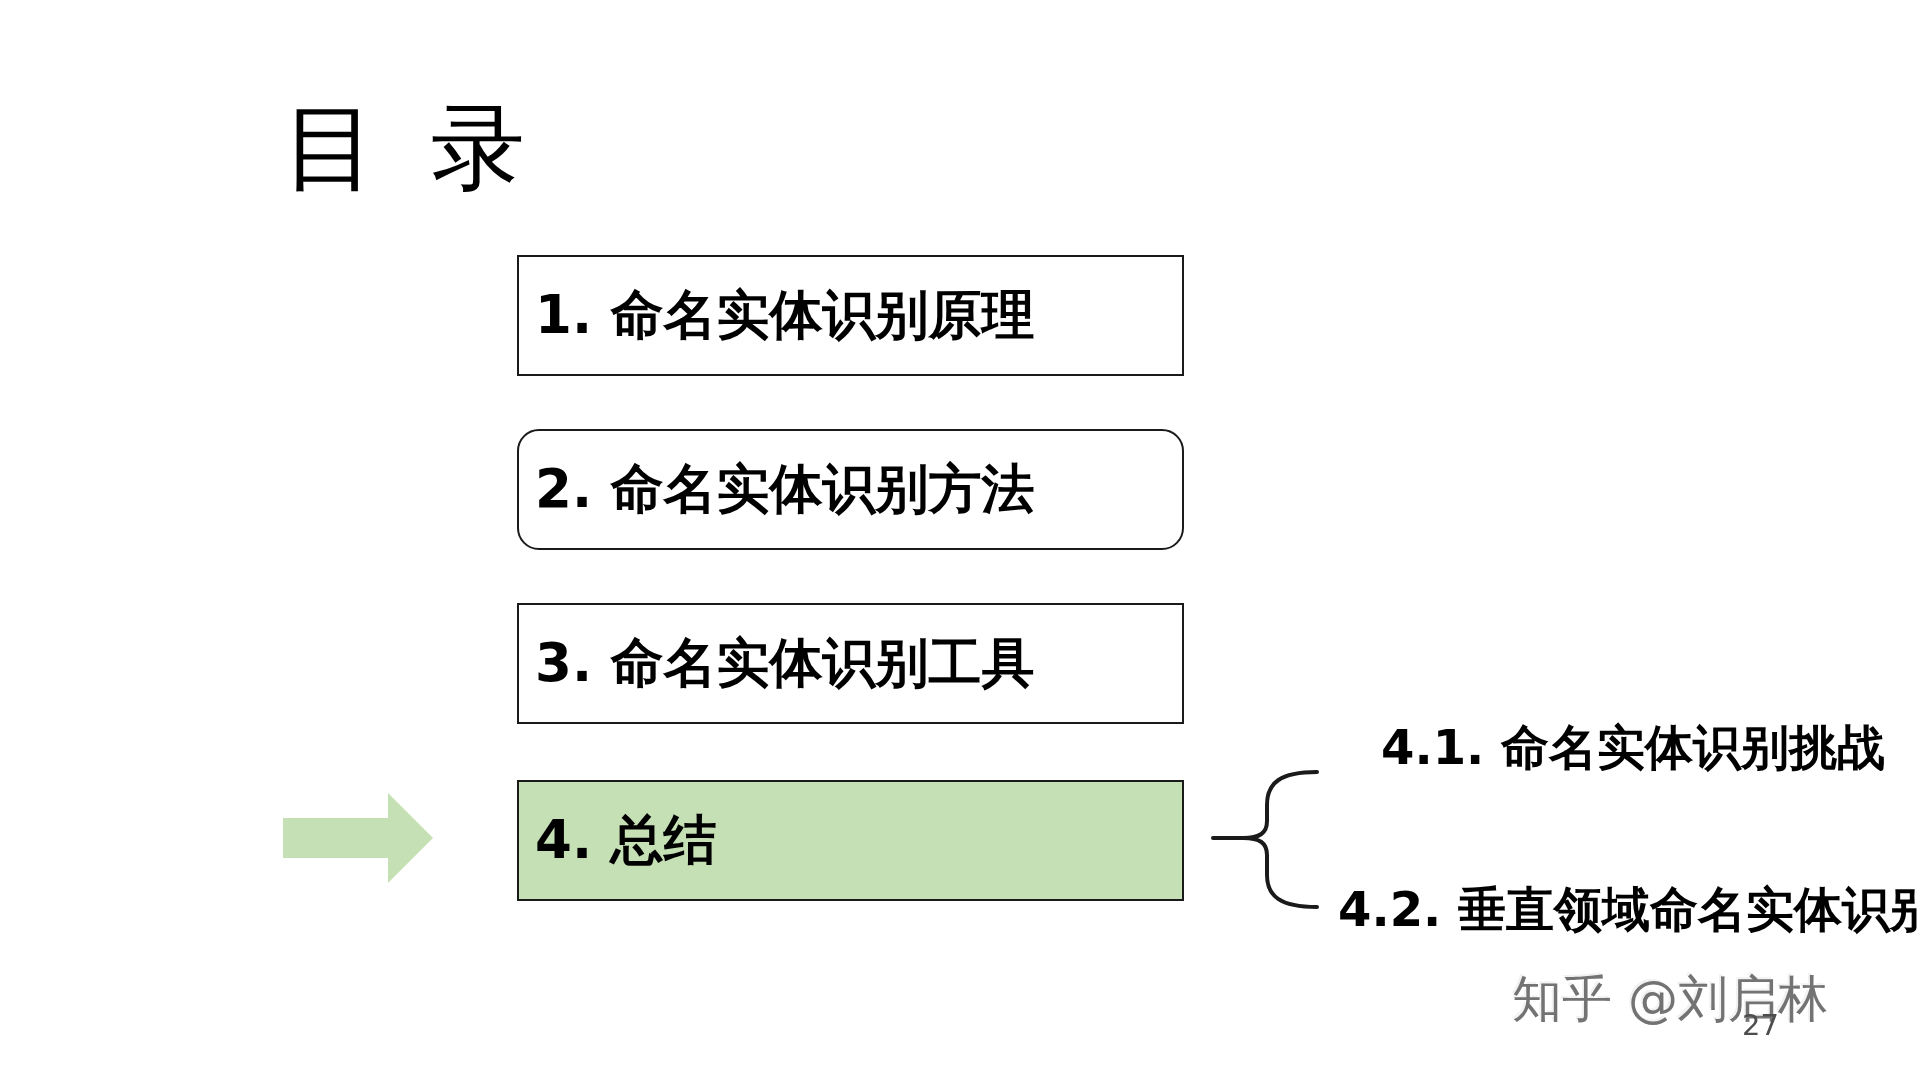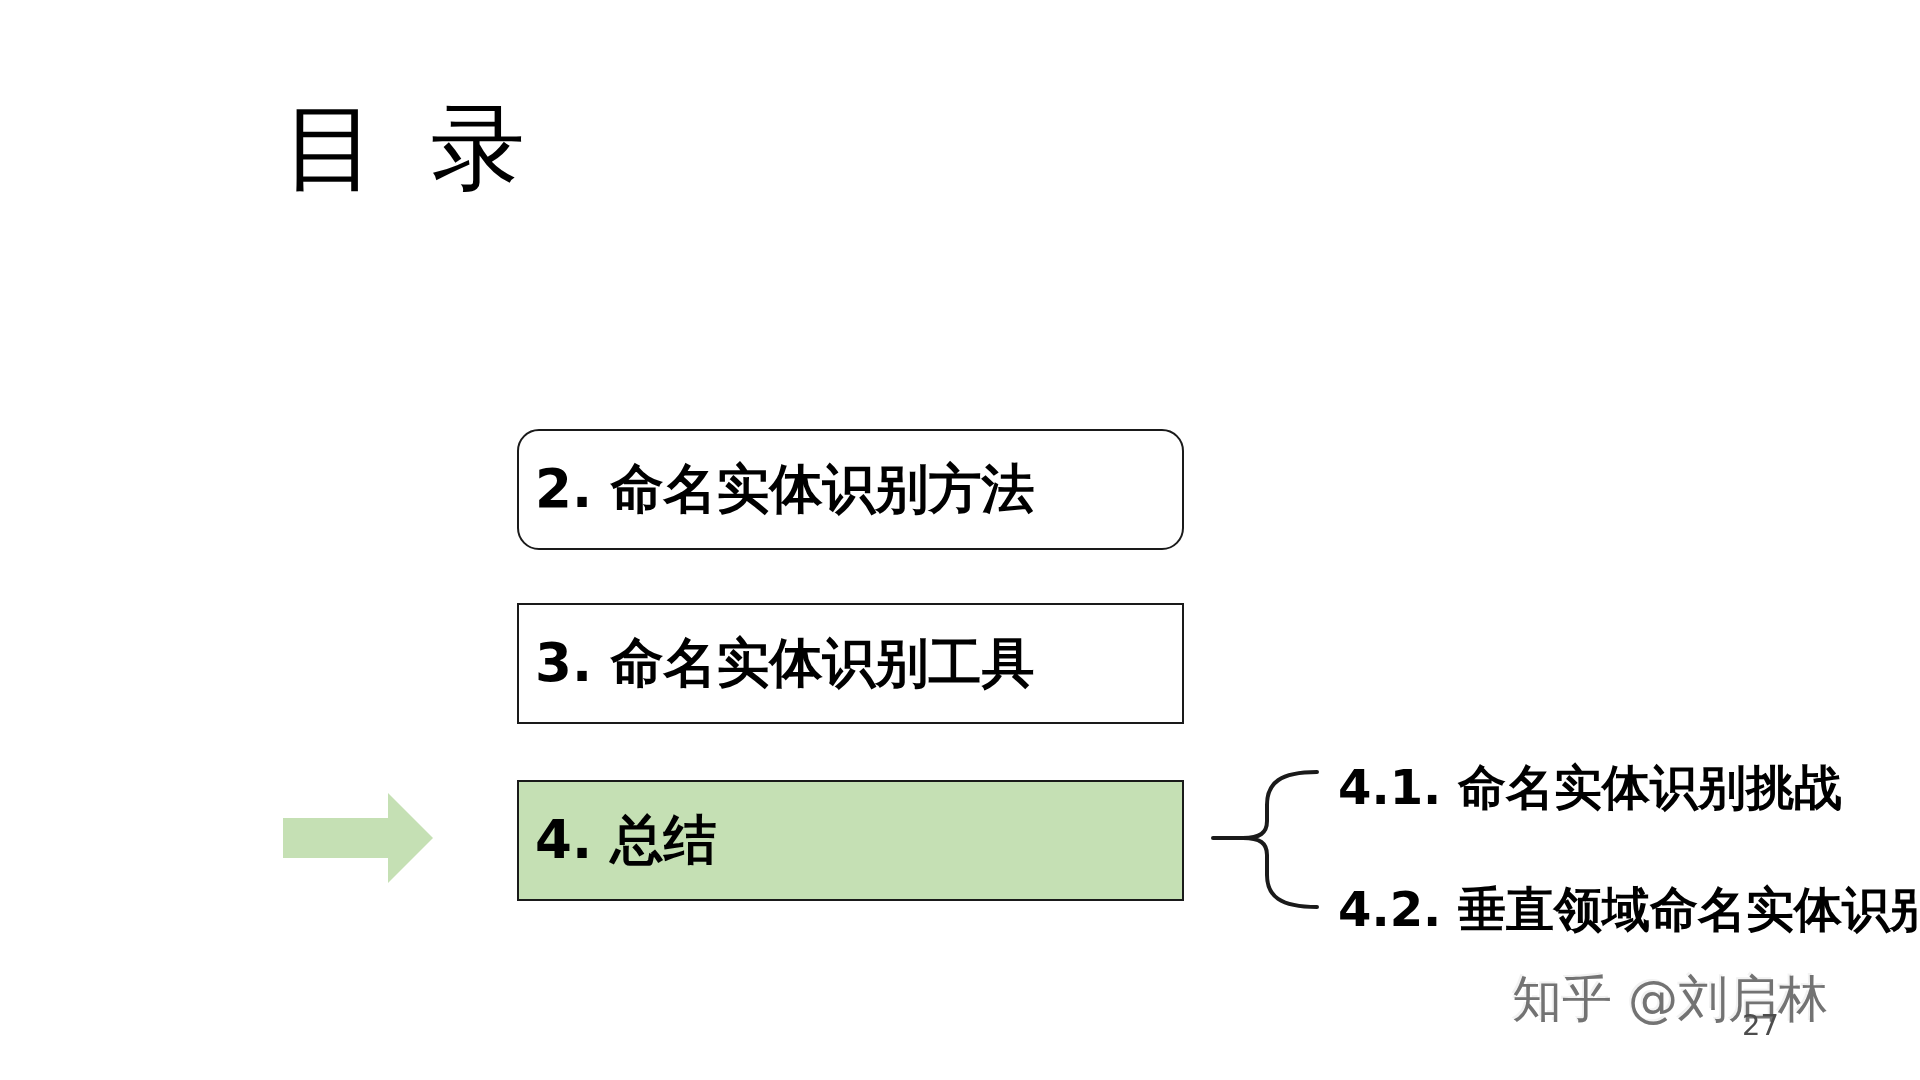--- a/index.html
+++ b/index.html
@@ -66,21 +66,21 @@
     height: 150px;
   }
   .sub-item {
     position: absolute;
     left: 1338px;
     font-size: 48px;
     font-weight: 800;
     color: #000000;
     white-space: nowrap;
   }
-  #sub-item-1 { top: 756px; }
+  #sub-item-1 { top: 716px; margin-left: 43px; }
   #sub-item-2 { top: 878px; }
   .watermark {
     position: absolute;
     left: 1512px;
     top: 966px;
     font-size: 50px;
     color: #737373;
     text-shadow: 2px 2px 0 #ffffff, -2px -2px 0 #f2f2f2;
     white-space: nowrap;
   }
@@ -92,20 +92,23 @@
     color: #4d4d4d;
   }
 </style>
 </head>
 <body>
 
 <div class="slide">
 
   <div class="slide-title">目 录</div>
 
+  <div class="toc-box" id="toc-box-1">
+    <span class="label">1. 命名实体识别原理</span>
+  </div>
 
   <div class="toc-box" id="toc-box-2">
     <span class="label">2. 命名实体识别方法</span>
   </div>
 
   <div class="toc-box" id="toc-box-3">
     <span class="label">3. 命名实体识别工具</span>
   </div>
 
   <div class="toc-box highlight" id="toc-box-4">

